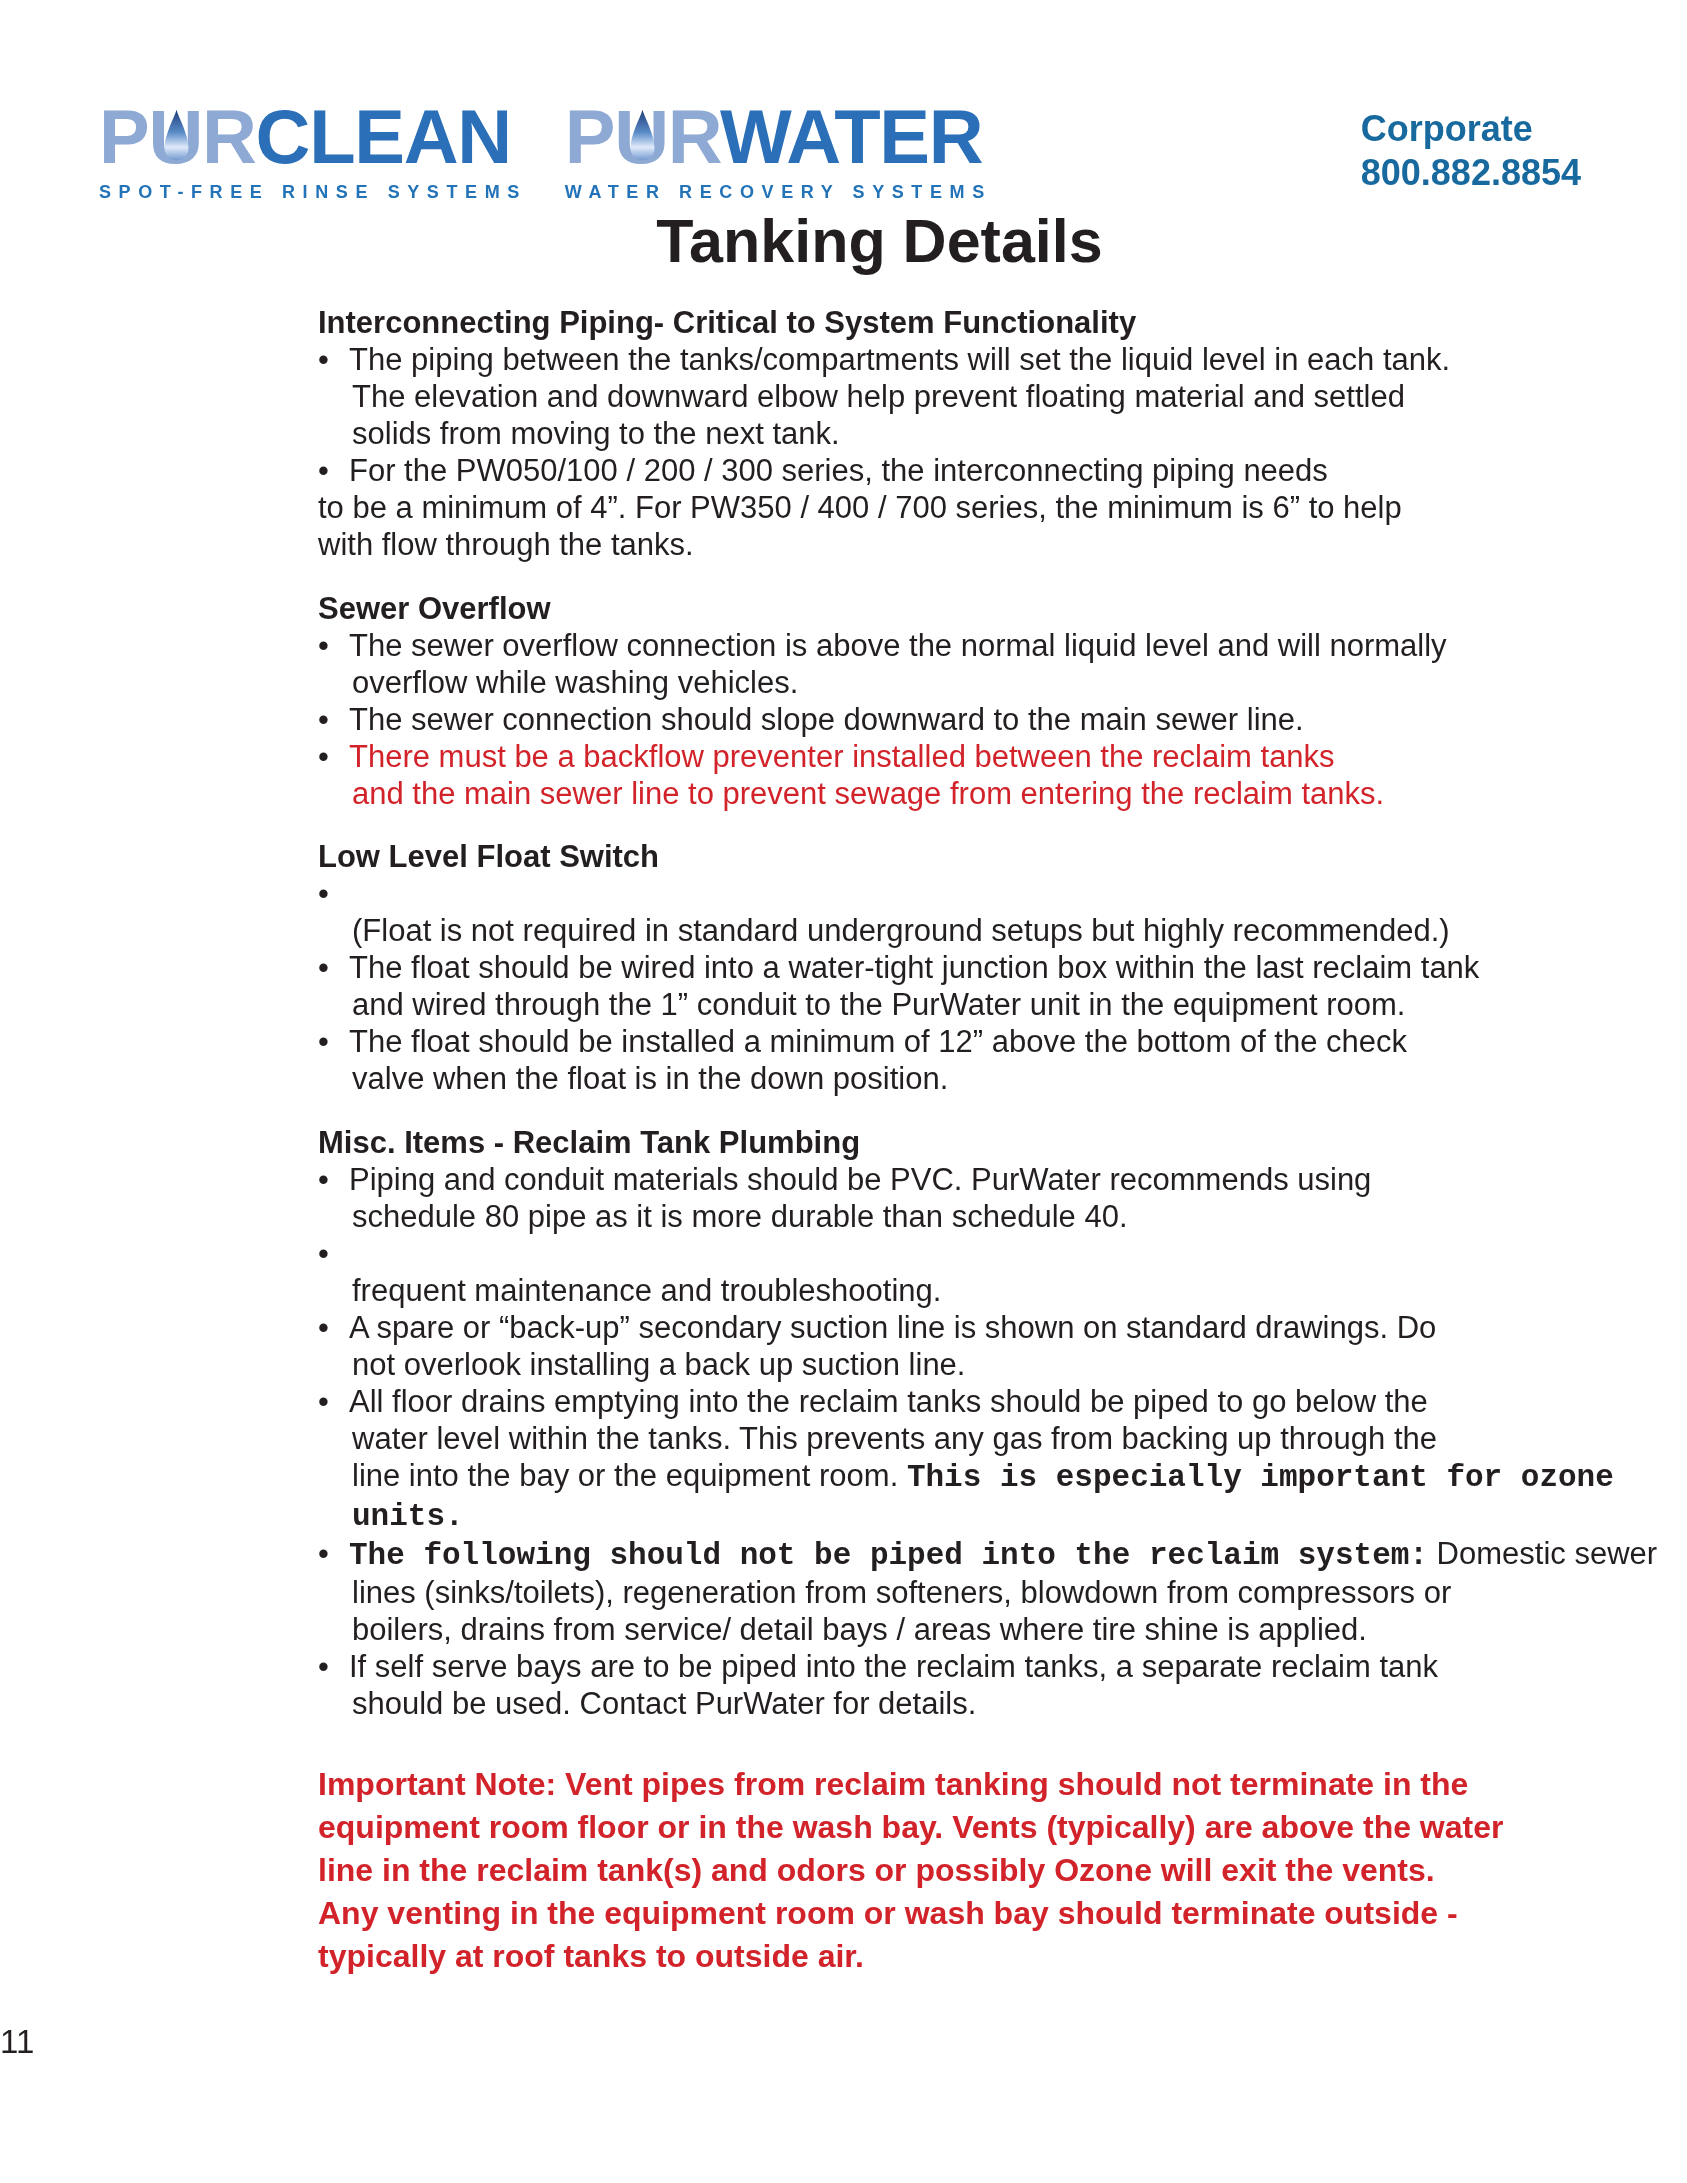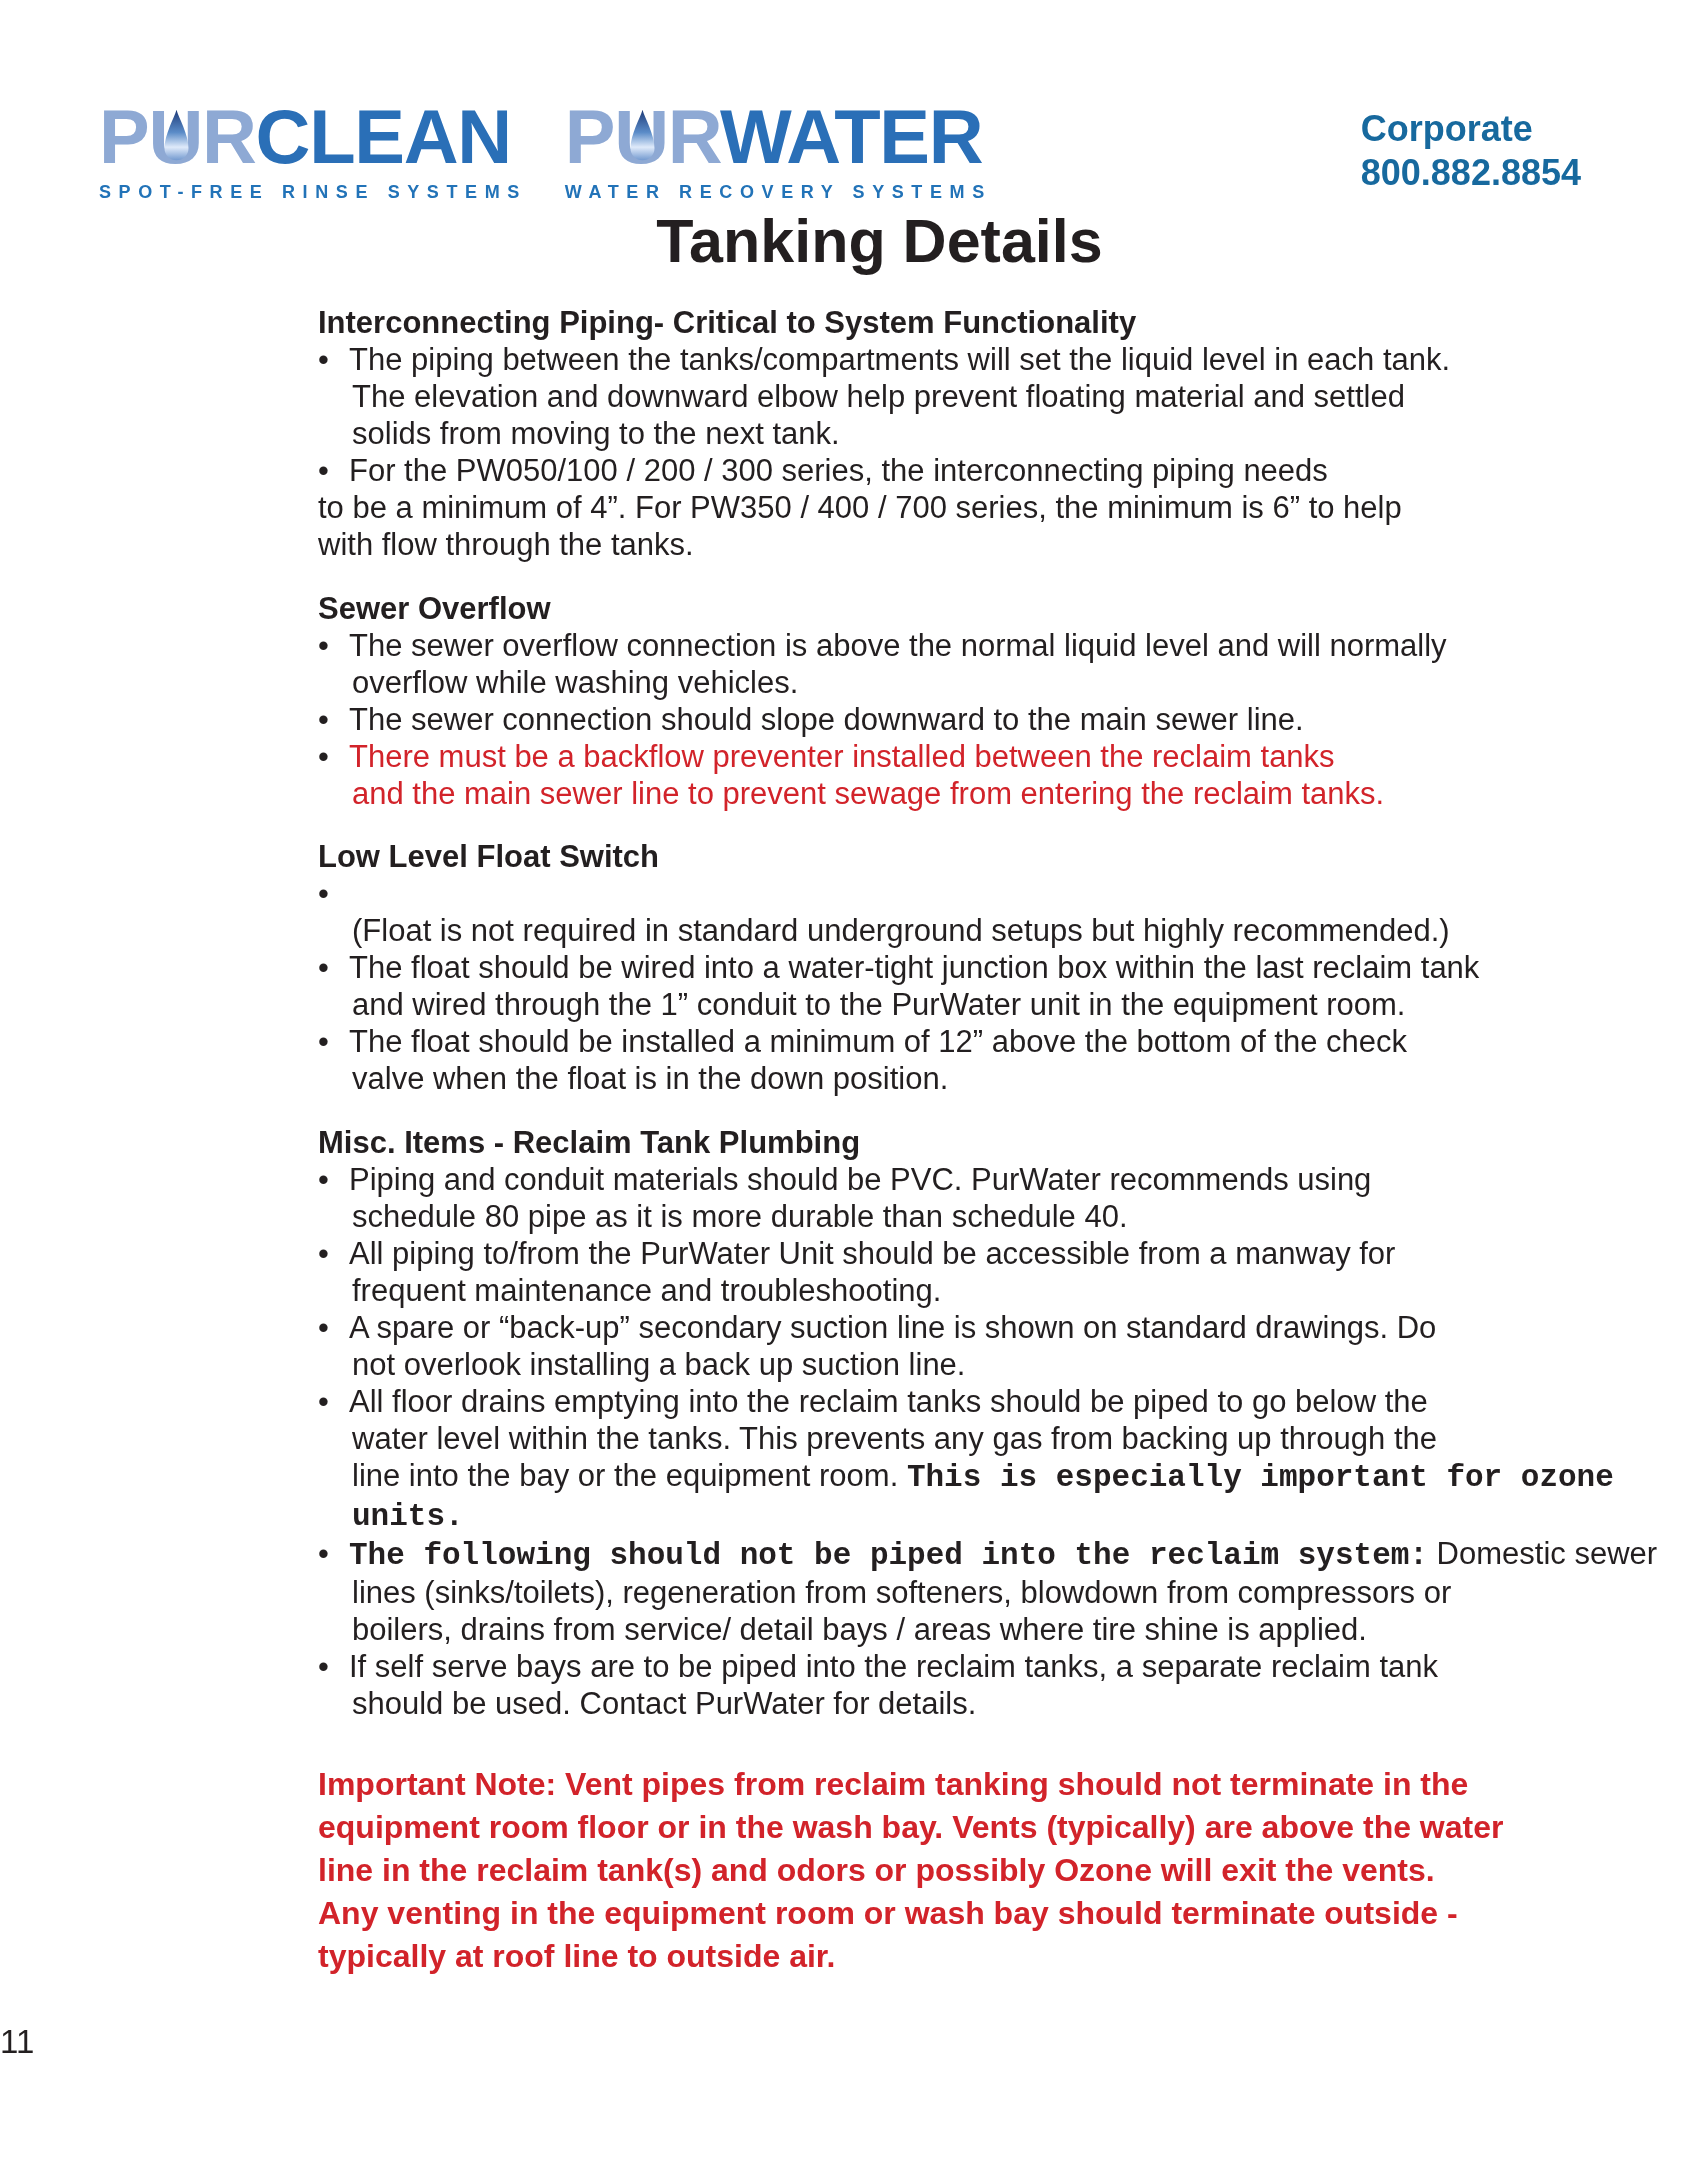--- a/index.html
+++ b/index.html
@@ -172,21 +172,20 @@
     </div>
     <div class="section">
       <div class="heading">Misc. Items - Reclaim Tank Plumbing</div>
       <div class="row bulleted">
         <span class="dot">•</span>
         <span><span class="seg">Piping and conduit materials should be PVC. PurWater recommends using</span></span>
       </div>
       <div class="row cont"><span class="seg">schedule 80 pipe as it is more durable than schedule 40.</span></div>
       <div class="row bulleted">
         <span class="dot">•</span>
-        <span><span class="seg">All piping to/from the PurWater Unit should be accessible from a manway for</span></span>
       </div>
       <div class="row cont"><span class="seg">frequent maintenance and troubleshooting.</span></div>
       <div class="row bulleted">
         <span class="dot">•</span>
         <span><span class="seg">A spare or “back-up” secondary suction line is shown on standard drawings. Do</span></span>
       </div>
       <div class="row cont"><span class="seg">not overlook installing a back up suction line.</span></div>
       <div class="row bulleted">
         <span class="dot">•</span>
         <span><span class="seg">All floor drains emptying into the reclaim tanks should be piped to go below the</span></span>
@@ -206,17 +205,17 @@
       </div>
       <div class="row cont"><span class="seg">should be used. Contact PurWater for details.</span></div>
     </div>
   </div>
 
 <div class="note" id="important-note">
     <div class="note-row">Important Note: Vent pipes from reclaim tanking should not terminate in the</div>
     <div class="note-row">equipment room floor or in the wash bay. Vents (typically) are above the water</div>
     <div class="note-row">line in the reclaim tank(s) and odors or possibly Ozone will exit the vents.</div>
     <div class="note-row">Any venting in the equipment room or wash bay should terminate outside -</div>
-    <div class="note-row">typically at roof line to outside air.</div>
+    <div class="note-row">typically at roof tanks to outside air.</div>
   </div>
 
 <div class="page-number">11</div>
 
 
 </body></html>

